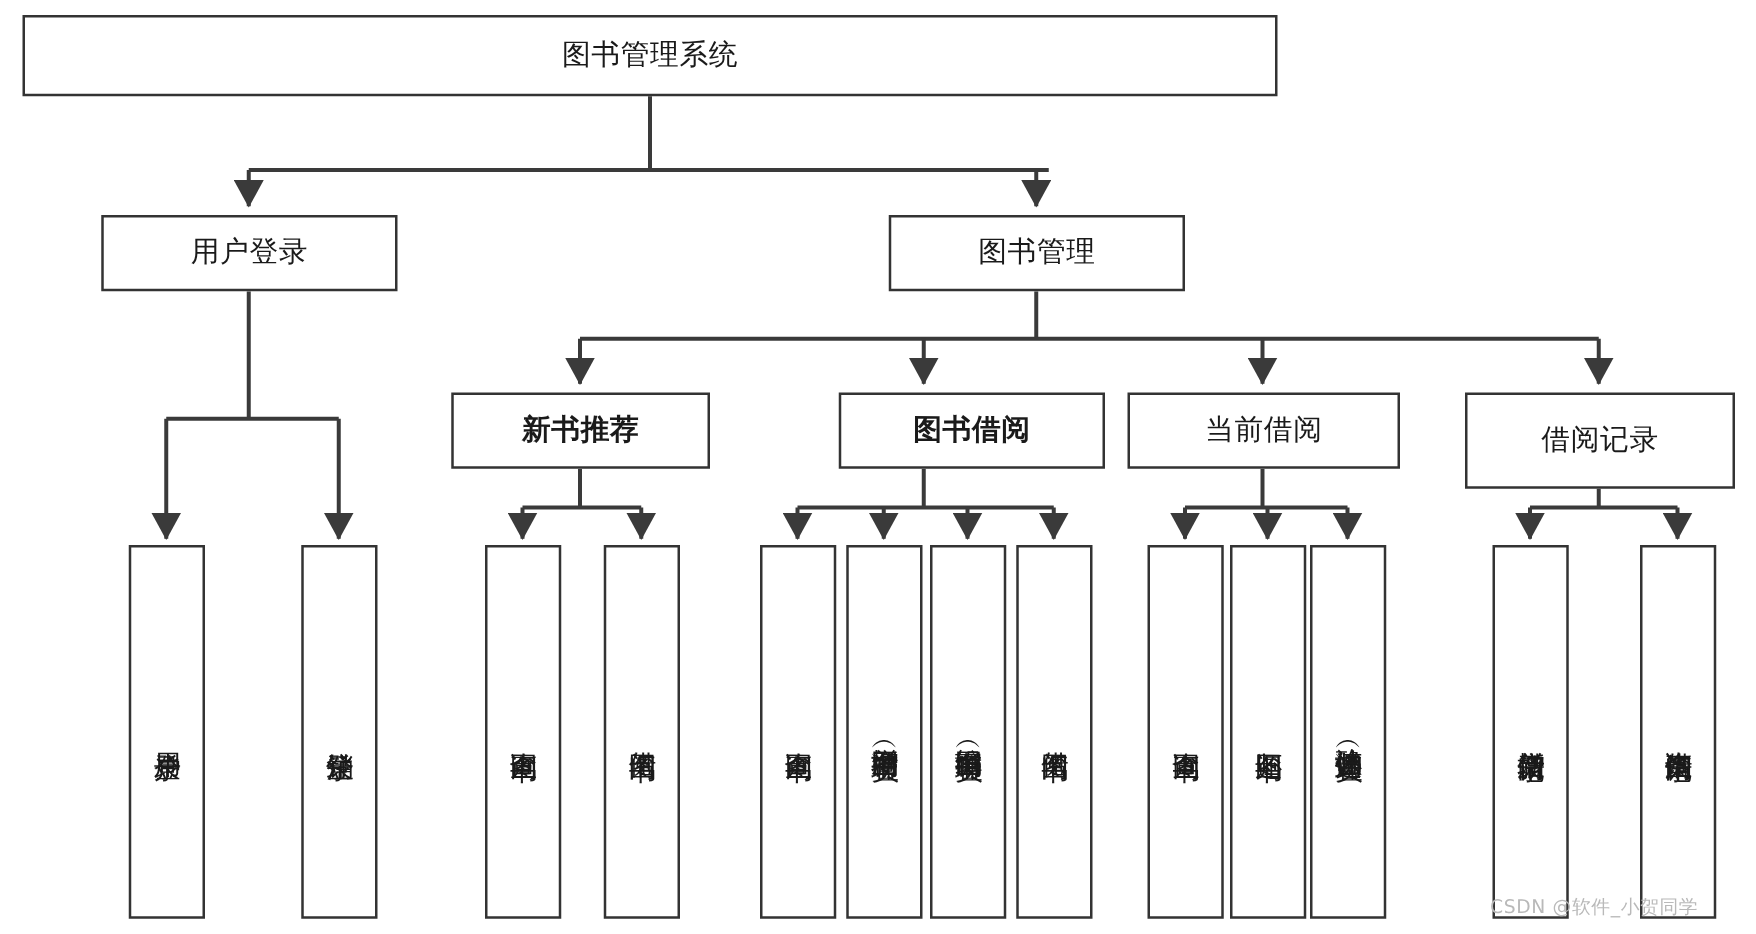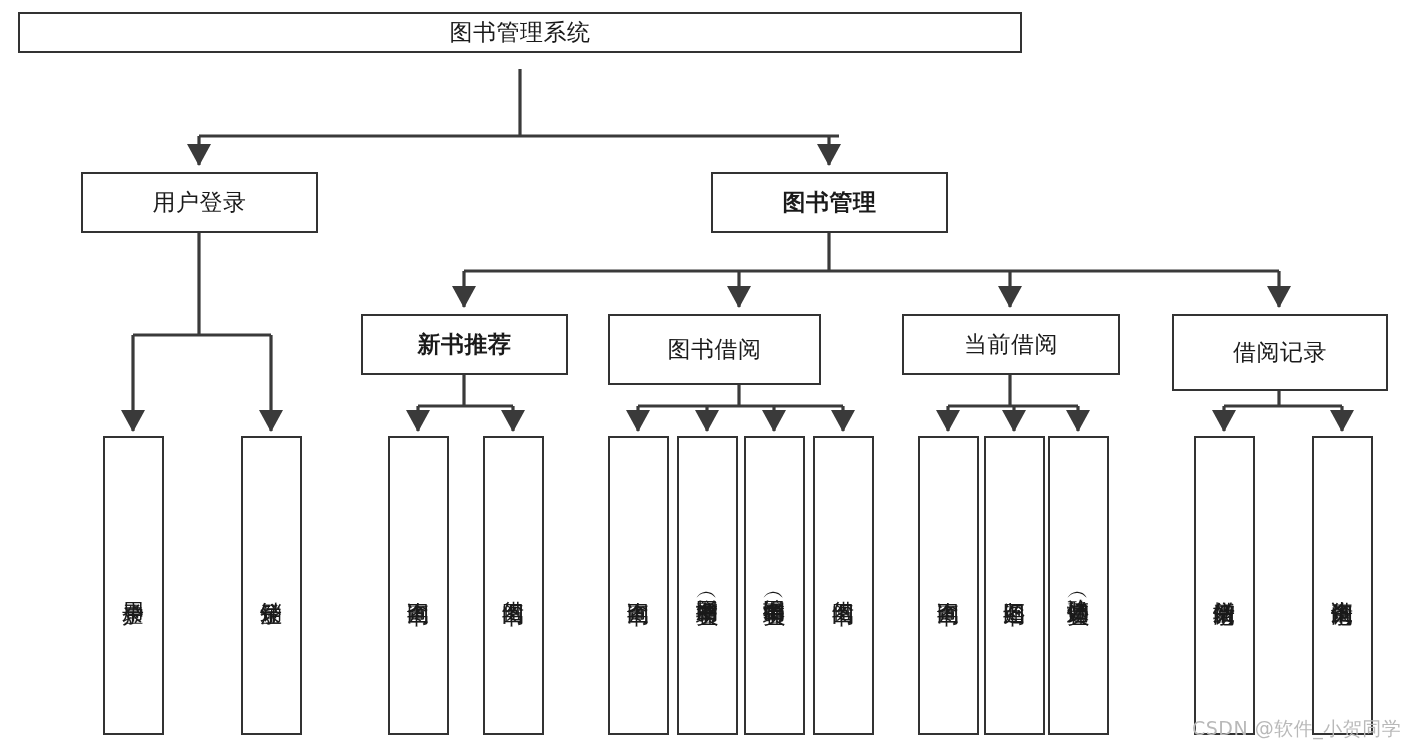--- a/index.html
+++ b/index.html
@@ -56,21 +56,21 @@
   .node.vert .node-label {
     writing-mode: vertical-rl;
     text-orientation: upright;
     font-size: 22px;
     line-height: 1.05;
     letter-spacing: 1px;
     max-height: 100%;
   }
   .watermark {
     position: absolute;
-    font-size: 19px;
+    font-size: 15px;
     color: #b9b9b9;
     letter-spacing: 0.5px;
     white-space: nowrap;
     z-index: 5;
     user-select: none;
   }
 </style>
 </head>
 <body>
 
@@ -119,35 +119,35 @@
       <path d="M 1014 406 L 1014 431" marker-end="url(#arrow)"></path>
       <path d="M 1078 406 L 1078 431" marker-end="url(#arrow)"></path>
 
       <path d="M 1279 375 L 1279 406"></path>
       <path d="M 1224 406 L 1342 406"></path>
       <path d="M 1224 406 L 1224 431" marker-end="url(#arrow)"></path>
       <path d="M 1342 406 L 1342 431" marker-end="url(#arrow)"></path>
     </g>
   </svg>
 
-  <div class="node horiz" style="left:18px; top:12px; width:1004px; height:41px;">
+  <div class="node horiz" style="left:18px; top:12px; width:1004px; height:65px;">
     <span class="node-label">图书管理系统</span>
   </div>
 
   <div class="node horiz" style="left:81px; top:172px; width:237px; height:61px;">
     <span class="node-label">用户登录</span>
   </div>
-  <div class="node horiz" style="left:711px; top:172px; width:237px; height:61px;font-weight:bold;">
+  <div class="node horiz" style="left:711px; top:172px; width:237px; height:61px;">
     <span class="node-label">图书管理</span>
   </div>
 
   <div class="node horiz" style="left:361px; top:314px; width:207px; height:61px;font-weight:bold;">
     <span class="node-label">新书推荐</span>
   </div>
-  <div class="node horiz" style="left:608px; top:314px; width:213px; height:71px;">
+  <div class="node horiz" style="left:671px; top:314px; width:213px; height:61px;font-weight:bold;">
     <span class="node-label">图书借阅</span>
   </div>
   <div class="node horiz" style="left:902px; top:314px; width:218px; height:61px;">
     <span class="node-label">当前借阅</span>
   </div>
   <div class="node horiz" style="left:1172px; top:314px; width:216px; height:77px;">
     <span class="node-label">借阅记录</span>
   </div>
 
   <div class="node vert" style="left:103px; top:436px; width:61px; height:299px;">

